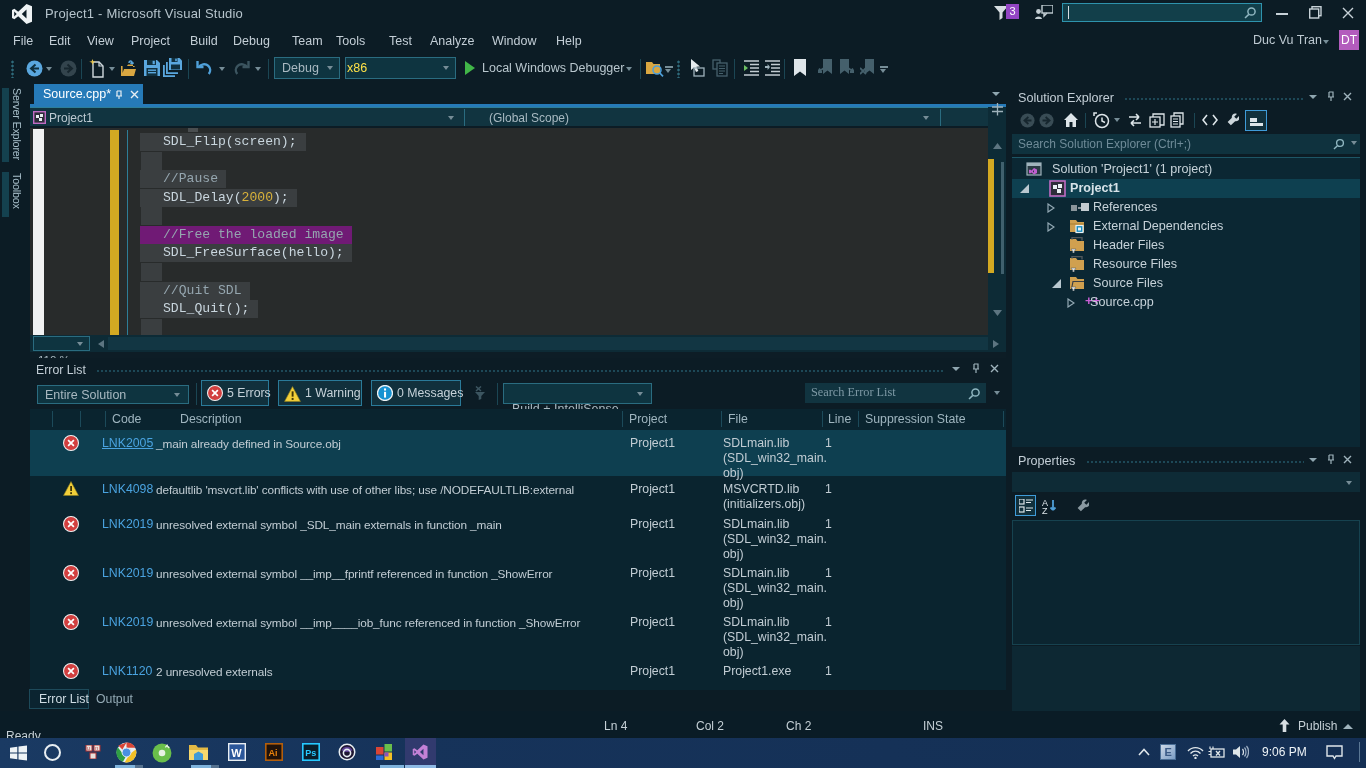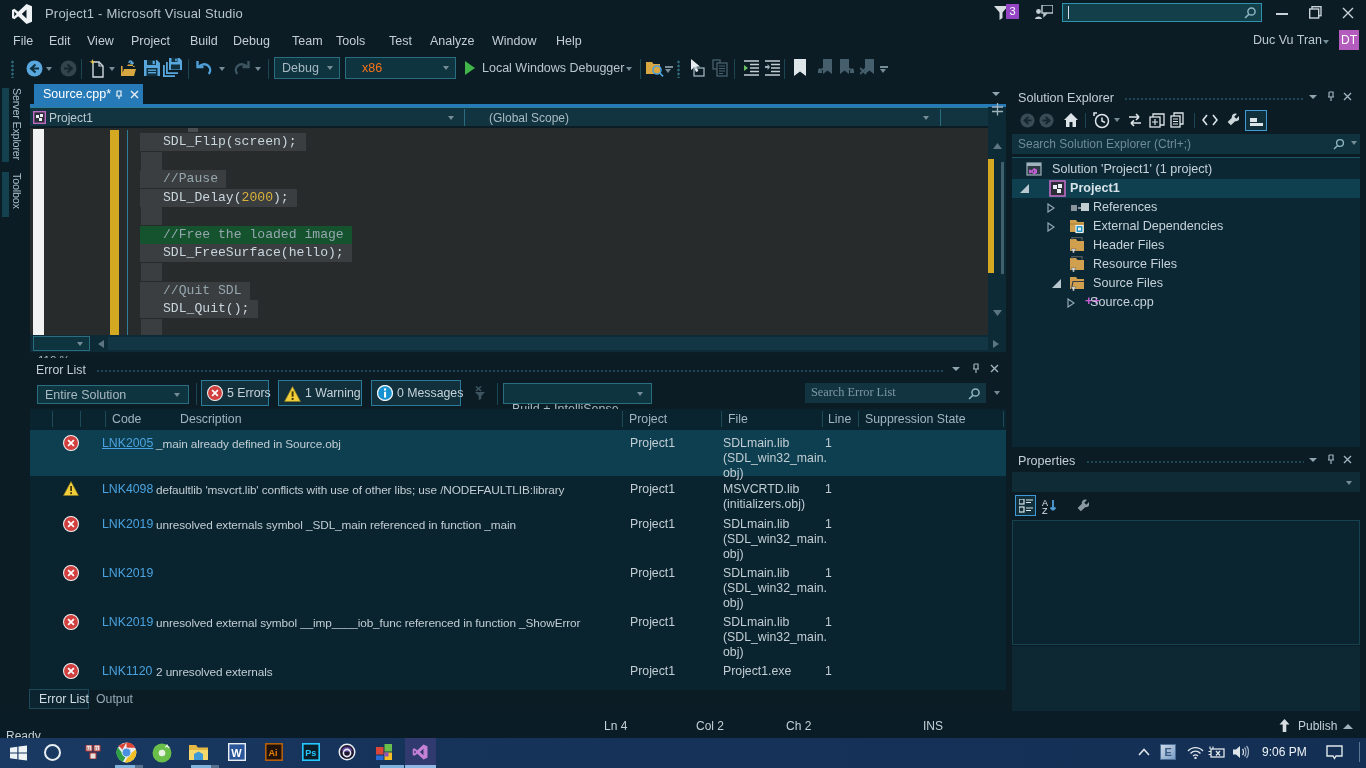--- a/index.html
+++ b/index.html
@@ -135,21 +135,21 @@
     </svg>
     <span class="caret2 abs" style="left:255px;top:13px;"></span>
     <div class="vsep" style="left:268px;top:5px;height:20px;"></div>
 
     <div class="cmb" style="left:274px;top:3px;width:66px;height:22px;">
       <span style="position:absolute;left:7px;top:3px;color:#a9b9c1;">Debug</span>
       <span class="caret2 ca"></span>
     </div>
 
     <div class="cmb" style="left:345px;top:3px;width:111px;height:22px;">
-      <span style="position:absolute;left:16px;top:3px;color:#f97316;">x86</span>
+      <span style="position:absolute;left:1px;top:3px;color:#fde047;">x86</span>
       <span class="caret2 ca"></span>
     </div>
 
     <svg class="abs" style="left:464px;top:7px;" width="12" height="14" viewBox="0 0 12 14">
       <path d="M1 0 L11 7 L1 14 Z" fill="#41b648"></path>
     </svg>
     <span class="abs" style="left:482px;top:7px;font-size:12.5px;color:#b9c7ce;">Local Windows Debugger</span>
     <span class="caret2 abs" style="left:626px;top:13px;"></span>
     <div class="vsep" style="left:640px;top:5px;height:20px;"></div>
 
@@ -258,21 +258,21 @@
             <span class="abs" style="left:23px;top:0;">SDL_Flip(screen);</span>
           </div>
         <div class="abs" style="left:111px;top:26px;width:21px;height:18px;background:#3a3e40;"></div>
         <div class="abs" style="left:110px;top:44px;width:86px;height:18px;background:#3a3e40;">
             <span class="abs" style="left:23px;top:0;color:#95a6af;">//Pause</span>
           </div>
         <div class="abs" style="left:110px;top:63px;width:157px;height:18px;background:#3a3e40;">
             <span class="abs" style="left:23px;top:0;">SDL_Delay(<span style="color:#d9b23a;">2000</span>);</span>
           </div>
         <div class="abs" style="left:111px;top:81px;width:21px;height:18px;background:#3a3e40;"></div>
-        <div class="abs" style="left:110px;top:100px;width:212px;height:18px;background:#14532d;">
+        <div class="abs" style="left:110px;top:100px;width:212px;height:18px;background:#701a75;">
             <span class="abs" style="left:23px;top:0;color:#95a6af;">//Free the loaded image</span>
           </div>
         <div class="abs" style="left:110px;top:118px;width:212px;height:18px;background:#3a3e40;">
             <span class="abs" style="left:23px;top:0;">SDL_FreeSurface(hello);</span>
           </div>
         <div class="abs" style="left:111px;top:137px;width:21px;height:18px;background:#3a3e40;"></div>
         <div class="abs" style="left:110px;top:156px;width:110px;height:18px;background:#3a3e40;">
             <span class="abs" style="left:23px;top:0;color:#95a6af;">//Quit SDL</span>
           </div>
         <div class="abs" style="left:110px;top:174px;width:118px;height:18px;background:#3a3e40;">
@@ -403,47 +403,48 @@
           <span class="abs" style="left:795px;top:6px;">1</span>
         </div>
 
         <div class="abs" style="left:0;top:67px;width:976px;height:32px;">
           <svg class="abs" style="left:33px;top:5px;" width="16" height="15" viewBox="0 0 16 15">
               <path d="M8 0.5 L15.5 14.5 L0.5 14.5 Z" fill="#f2cf39" stroke="#8a7a20" stroke-width="0.6"></path>
               <rect x="7.2" y="5" width="1.8" height="5" fill="#403505"></rect>
               <rect x="7.2" y="11.2" width="1.8" height="1.9" fill="#403505"></rect>
             </svg>
           <span class="abs" style="left:72px;top:6px;color:#4aa3e0;">LNK4098</span>
-          <span class="abs" style="left:126px;top:7px;font-size:11.8px;letter-spacing:-0.1px;">defaultlib 'msvcrt.lib' conflicts with use of other libs; use /NODEFAULTLIB:library</span>
+          <span class="abs" style="left:126px;top:7px;font-size:11.8px;letter-spacing:-0.1px;">defaultlib 'msvcrt.lib' conflicts with use of other libs; use /NODEFAULTLIB:external</span>
           <span class="abs" style="left:600px;top:6px;">Project1</span>
           <span class="abs" style="left:693px;top:6px;">MSVCRTD.lib</span>
           <span class="abs" style="left:693px;top:21px;">(initializers.obj)</span>
           <span class="abs" style="left:795px;top:6px;">1</span>
         </div>
 
         <div class="abs" style="left:0;top:99px;width:976px;height:49px;">
           <svg class="abs" style="left:33px;top:8px;" width="16" height="16" viewBox="0 0 15 15">
               <circle cx="7.5" cy="7.5" r="7" fill="#d23f3f" stroke="#f0f2f3" stroke-width="1"></circle>
               <path d="M4.8 4.8 L10.2 10.2 M10.2 4.8 L4.8 10.2" stroke="#fff" stroke-width="1.6"></path>
             </svg>
           <span class="abs" style="left:72px;top:9px;color:#4aa3e0;">LNK2019</span>
-          <span class="abs" style="left:126px;top:10px;font-size:11.8px;letter-spacing:-0.1px;">unresolved externals symbol _SDL_main referenced in function _main</span>
+          <span class="abs" style="left:126px;top:10px;font-size:11.8px;letter-spacing:-0.1px;">unresolved external symbol _SDL_main externals in function _main</span>
           <span class="abs" style="left:600px;top:9px;">Project1</span>
           <span class="abs" style="left:693px;top:9px;">SDLmain.lib</span>
           <span class="abs" style="left:693px;top:24px;">(SDL_win32_main.</span>
           <span class="abs" style="left:693px;top:39px;">obj)</span>
           <span class="abs" style="left:795px;top:9px;">1</span>
         </div>
 
         <div class="abs" style="left:0;top:148px;width:976px;height:49px;">
           <svg class="abs" style="left:33px;top:8px;" width="16" height="16" viewBox="0 0 15 15">
               <circle cx="7.5" cy="7.5" r="7" fill="#d23f3f" stroke="#f0f2f3" stroke-width="1"></circle>
               <path d="M4.8 4.8 L10.2 10.2 M10.2 4.8 L4.8 10.2" stroke="#fff" stroke-width="1.6"></path>
             </svg>
           <span class="abs" style="left:72px;top:9px;color:#4aa3e0;">LNK2019</span>
+          <span class="abs" style="left:126px;top:10px;font-size:11.8px;letter-spacing:-0.1px;">unresolved external symbol __imp__fprintf referenced in function _ShowError</span>
           <span class="abs" style="left:600px;top:9px;">Project1</span>
           <span class="abs" style="left:693px;top:9px;">SDLmain.lib</span>
           <span class="abs" style="left:693px;top:24px;">(SDL_win32_main.</span>
           <span class="abs" style="left:693px;top:39px;">obj)</span>
           <span class="abs" style="left:795px;top:9px;">1</span>
         </div>
 
         <div class="abs" style="left:0;top:197px;width:976px;height:49px;">
           <svg class="abs" style="left:33px;top:8px;" width="16" height="16" viewBox="0 0 15 15">
               <circle cx="7.5" cy="7.5" r="7" fill="#d23f3f" stroke="#f0f2f3" stroke-width="1"></circle>

